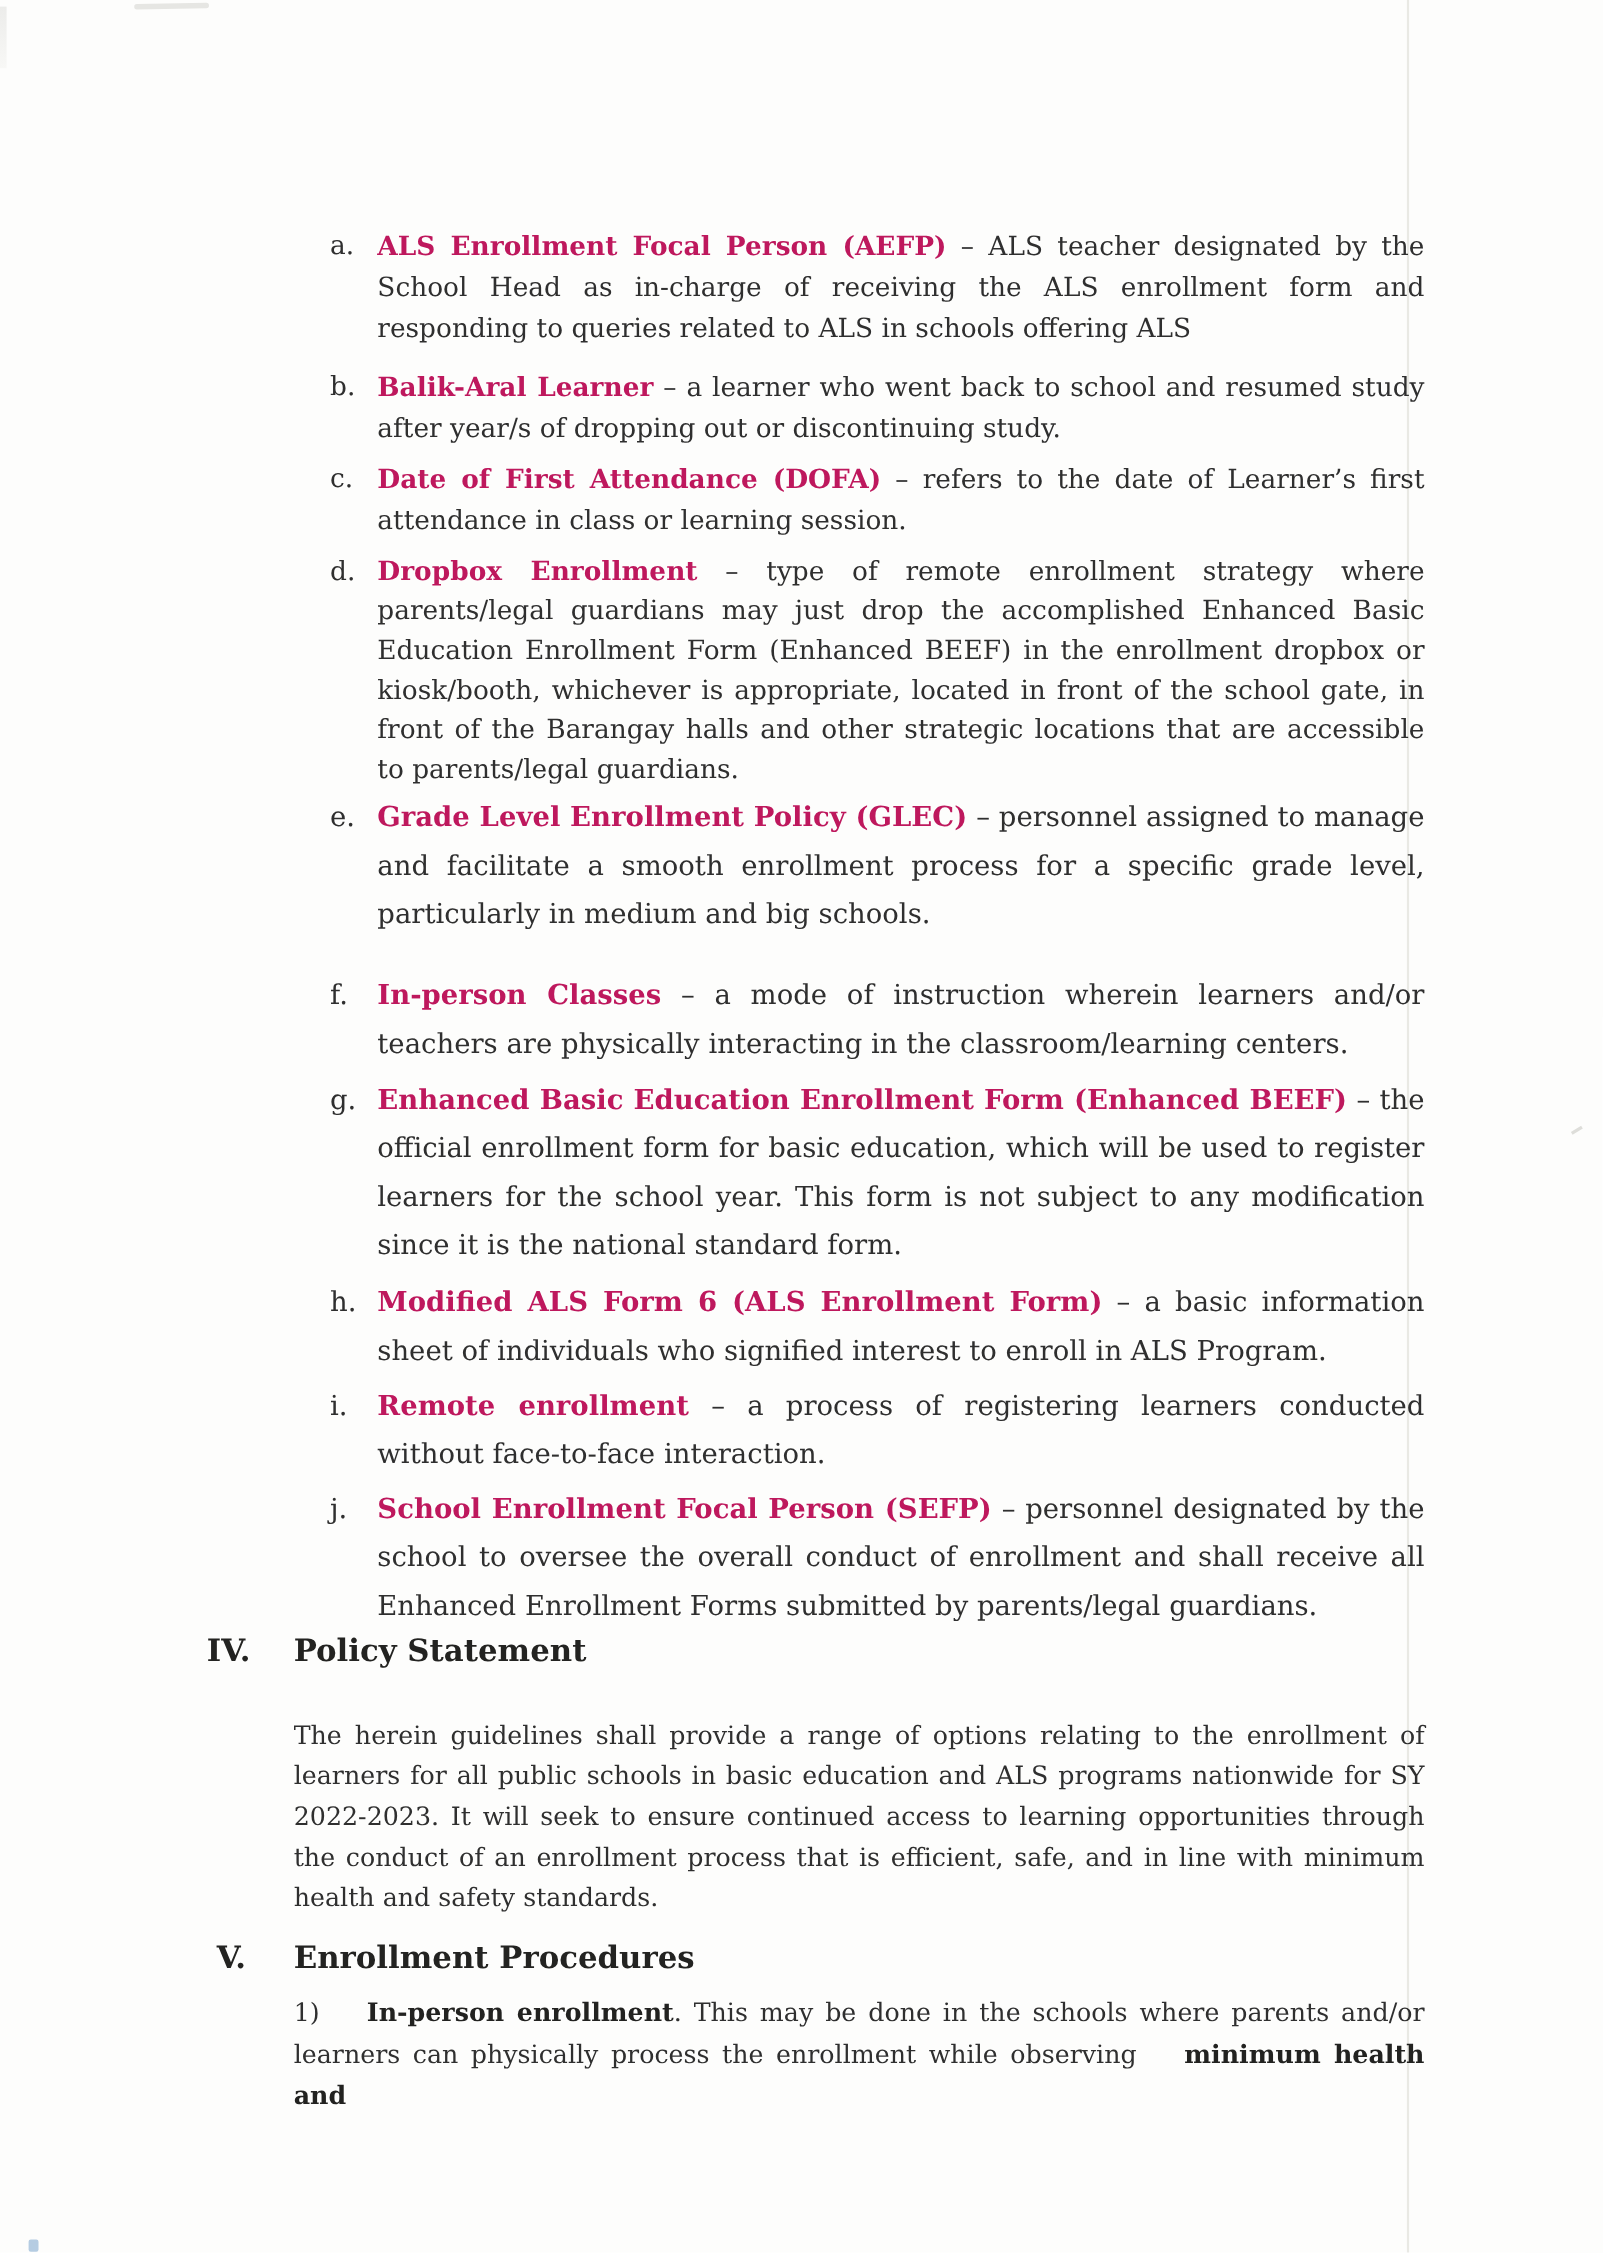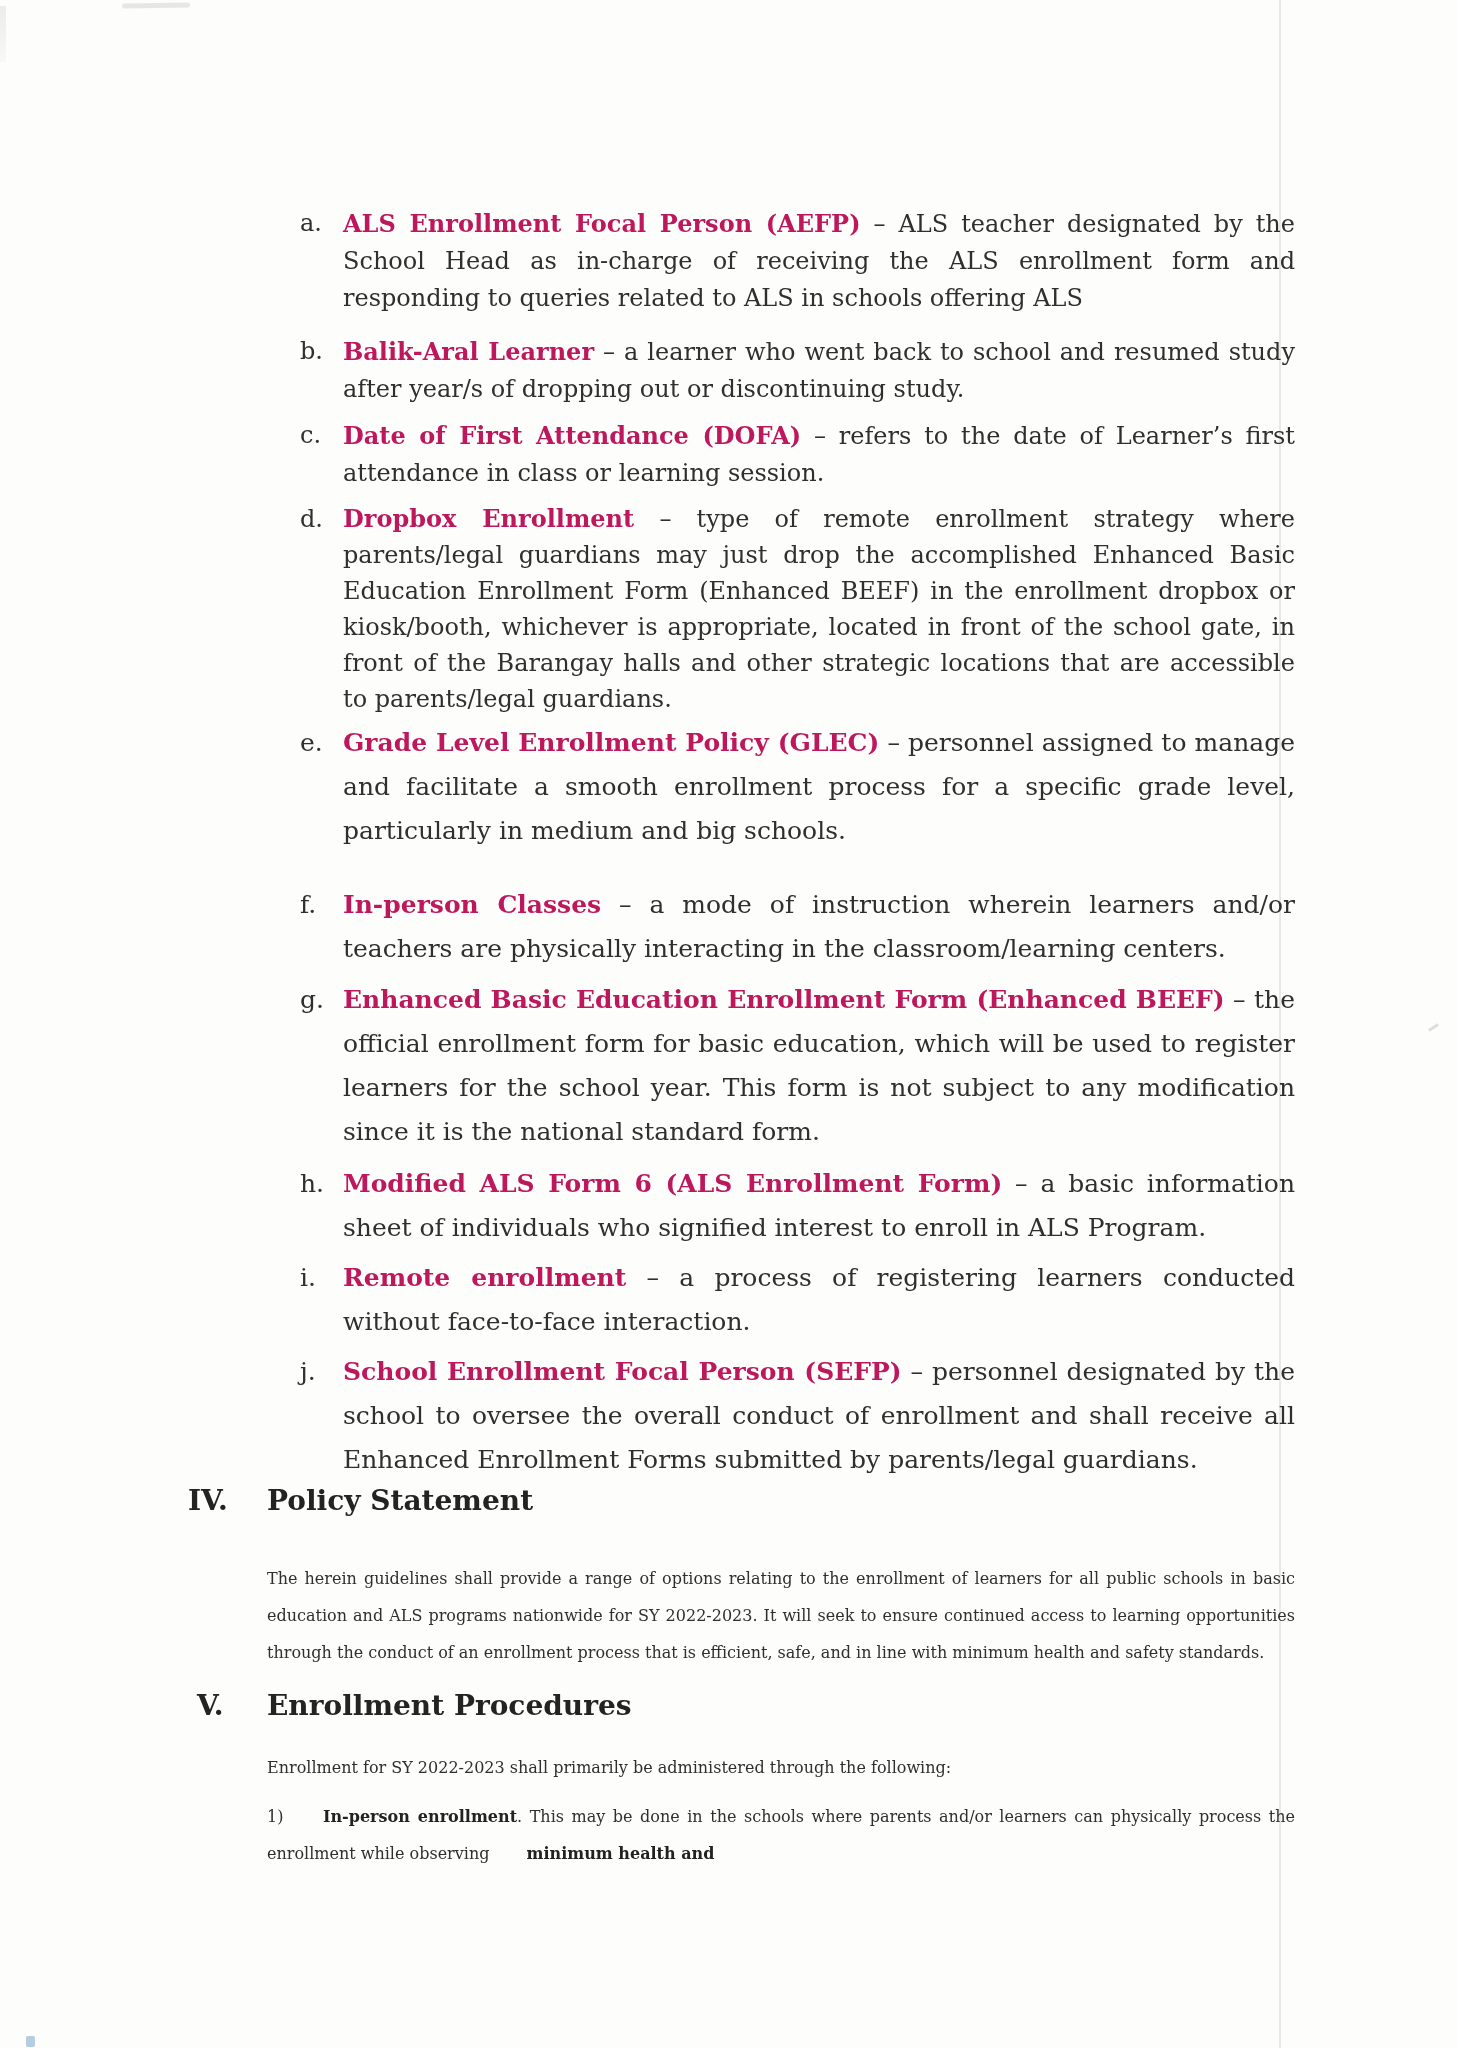--- a/index.html
+++ b/index.html
@@ -86,21 +86,21 @@
   }
   .section-heading .numeral {
     position: absolute; top: 0;
   }
   .num-iv { left: -79px; }
   .num-v  { left: -70px; }
 
   .section-para {
     margin-left: 267px;
     width: 1028px;
-    font-size: 16px;
+    font-size: 23px;
     line-height: 37px;
     text-align: justify;
   }
   .bold-seg { font-weight: bold; color: #222220; margin-left: 32px; }
 
   .m-heading-iv { margin-top: 0; }
   .m-para-iv   { margin-top: 40px; }
   .m-heading-v { margin-top: 16px; }
   .m-intro-v   { margin-top: 24px; }
   .m-item1-v   { margin-top: 12px; }
@@ -173,20 +173,19 @@
       <span>Policy Statement</span>
     </div>
 
     <div class="section-para m-para-iv">The herein guidelines shall provide a range of options relating to the enrollment of learners for all public schools in basic education and ALS programs nationwide for SY 2022-2023. It will seek to ensure continued access to learning opportunities through the conduct of an enrollment process that is efficient, safe, and in line with minimum health and safety standards.</div>
 
     <div class="section-heading m-heading-v">
       <span class="numeral num-v">V.</span>
       <span>Enrollment Procedures</span>
     </div>
 
-    <div class="section-para m-intro-v">Enrollment for SY 2022-2023 shall primarily be administered through the following:</div>
 
     <div class="section-para m-item1-v">
       <span>1) </span><span class="bold-seg">In-person enrollment</span><span>. This may be done in the schools where parents and/or learners can physically process the enrollment while observing </span><span class="bold-seg">minimum health and</span>
     </div>
 
   </div>
 </div>
 
 </body></html>

